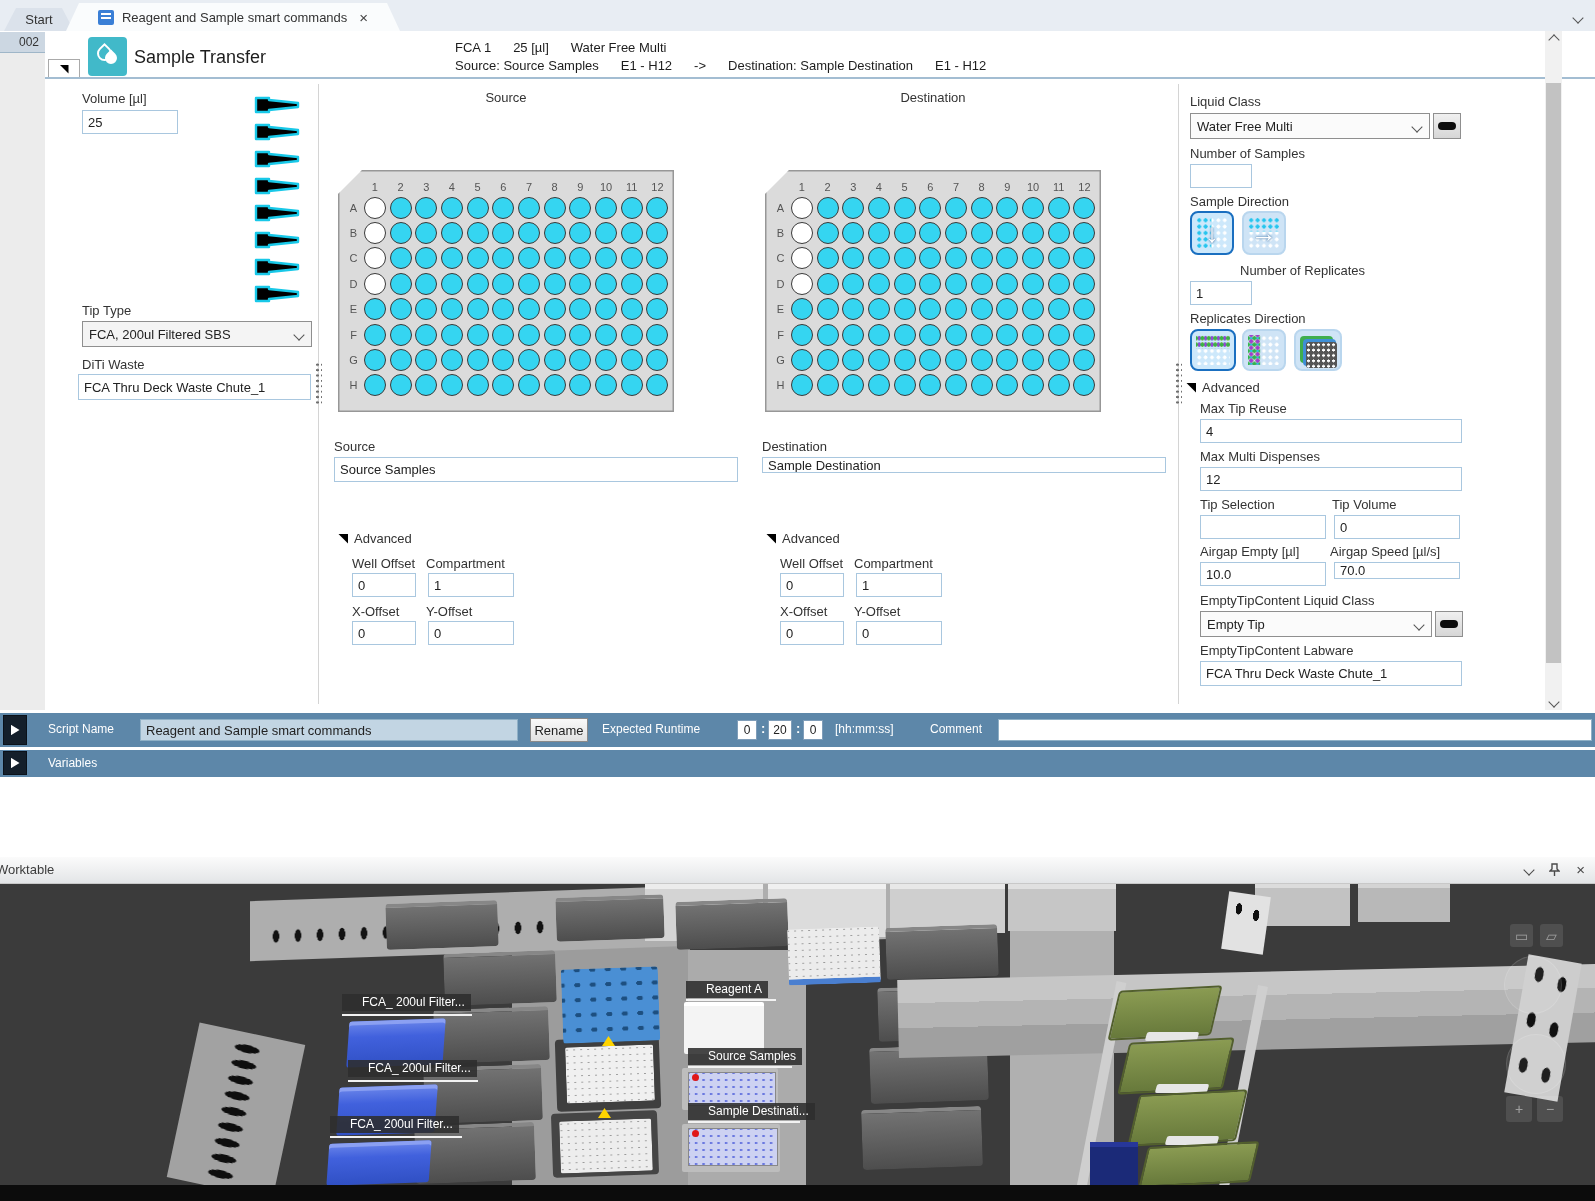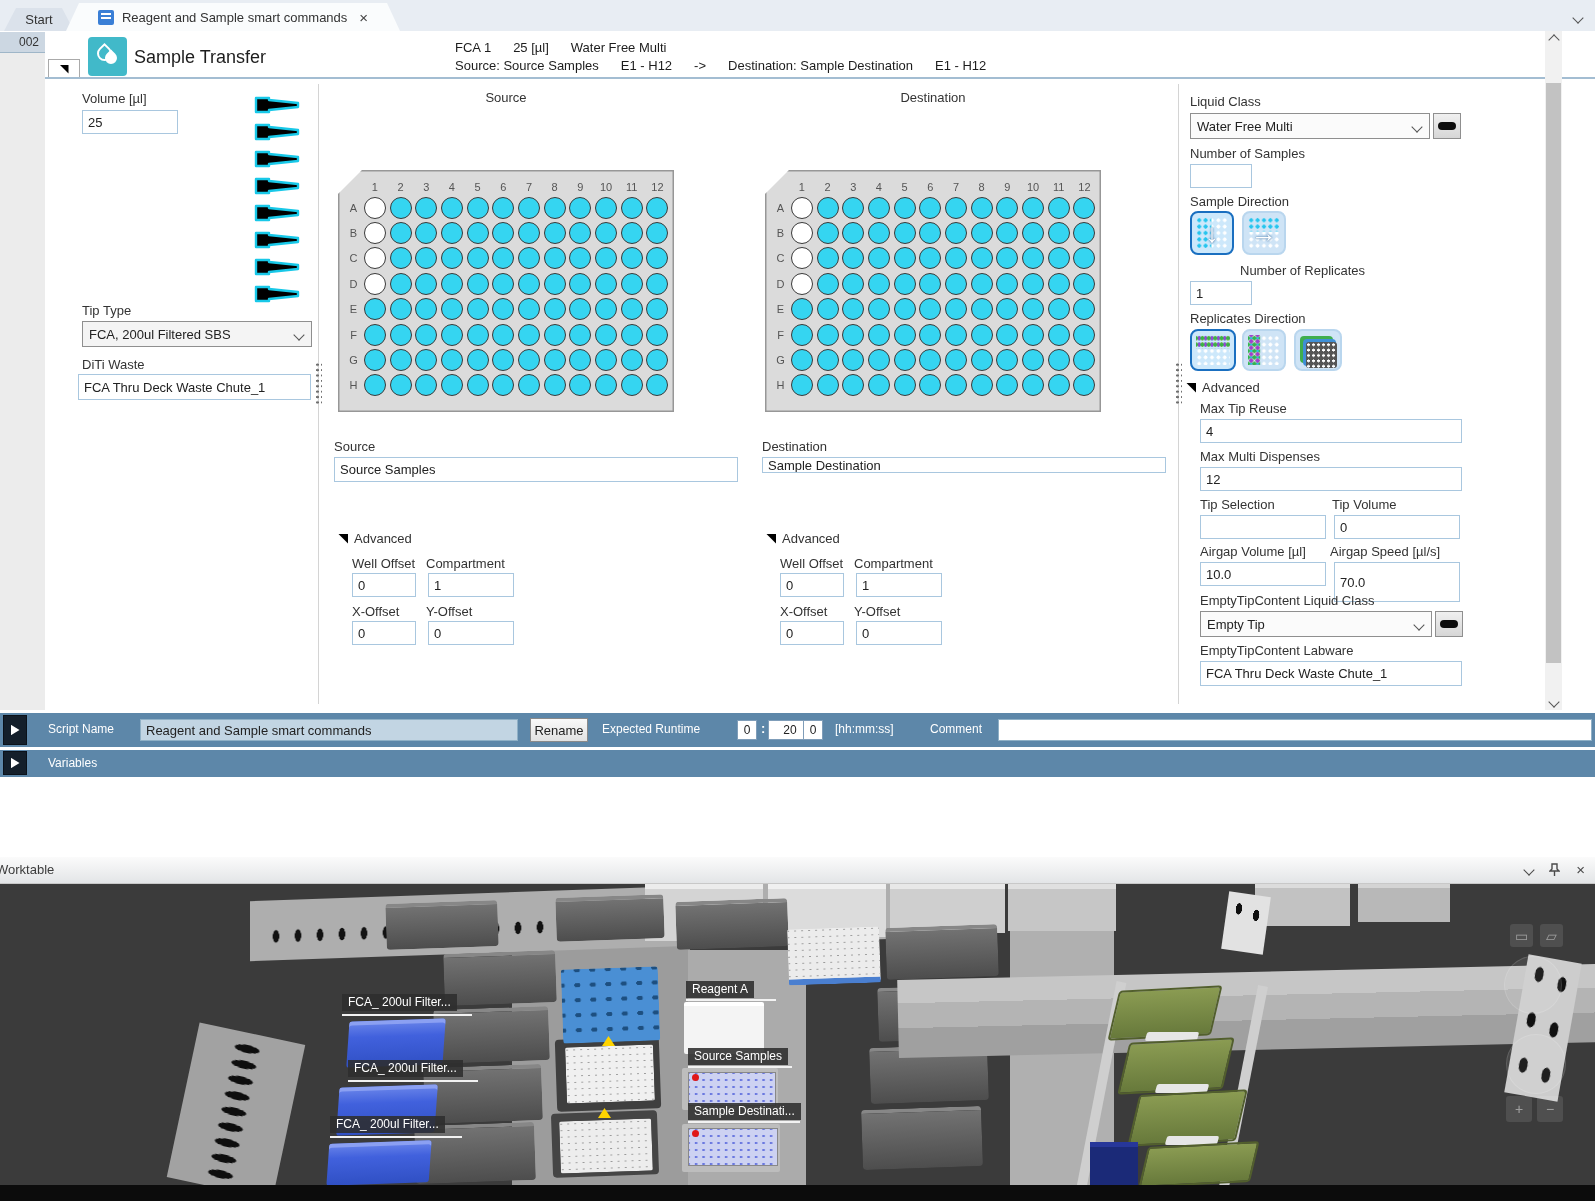--- a/index.html
+++ b/index.html
@@ -125,21 +125,21 @@
   .wt-icons{position:absolute;right:10px;top:6px;display:flex;gap:16px;align-items:center;color:#4a4a4a;}
   .wt-view{position:absolute;left:0;top:884px;width:1595px;height:301px;background:#3b3b3b;overflow:hidden;}
   .wt-bottom{position:absolute;left:0;top:1185px;width:1595px;height:16px;background:#0c0c0c;}
 
   .slab{position:absolute;}
   .stack{position:absolute;background:linear-gradient(180deg,#727272,#4d4d4d);border-radius:4px;
         border-top:4px solid #878787;transform:rotate(-2deg);box-sizing:border-box;}
   .bluebox{position:absolute;background:linear-gradient(180deg,#6b86ea 0%,#4161dd 35%,#3050c4 100%);
         border-radius:3px;transform:skewX(-6deg) rotate(-2deg);box-shadow:inset 0 4px 0 #8ba0f2;}
   .wt-label{position:absolute;background:rgba(45,45,45,.88);color:#fff;font-size:12px;
-        padding:1px 6px 2px 6px;white-space:nowrap;z-index:5;}
+        padding:1px 6px 2px 20px;white-space:nowrap;z-index:5;}
   .wt-underline{position:absolute;height:2px;background:#f2f2f2;z-index:5;}
   .gplate{position:absolute;background:linear-gradient(180deg,#8a9b52,#67793b);border:2px solid #525f2d;
         border-radius:4px;transform:skewX(-16deg) rotate(-3deg);box-sizing:border-box;}
   .gslot{position:absolute;background:#e6e6e6;border-radius:2px;transform:skewX(-16deg);}
   .navsq{position:absolute;background:rgba(255,255,255,.10);border-radius:3px;color:rgba(255,255,255,.45);
         display:flex;align-items:center;justify-content:center;font-size:14px;}
   .navc{position:absolute;border-radius:50%;background:rgba(255,255,255,.07);border:1px solid rgba(255,255,255,.13);}
   .reddot{position:absolute;width:7px;height:7px;border-radius:50%;background:#e01818;z-index:6;}
   .warntri{position:absolute;width:13px;height:10px;background:#ffd400;clip-path:polygon(50% 0,100% 100%,0 100%);}
 </style>
@@ -567,24 +567,24 @@
   <div class="lbl" style="left:1200px;top:401px;">Max Tip Reuse</div>
   <input class="tin" style="left: 1200px; top: 419px; width: 262px; height: 24px;" value="4">
   <div class="lbl" style="left:1200px;top:449px;">Max Multi Dispenses</div>
   <input class="tin" style="left: 1200px; top: 467px; width: 262px; height: 24px;" value="12">
 
   <div class="lbl" style="left:1200px;top:497px;">Tip Selection</div>
   <div class="lbl" style="left:1332px;top:497px;">Tip Volume</div>
   <input class="tin" style="left: 1200px; top: 515px; width: 126px; height: 24px;" value="">
   <input class="tin" style="left: 1334px; top: 515px; width: 126px; height: 24px;" value="0">
 
-  <div class="lbl" style="left:1200px;top:544px;">Airgap Volume [µl]</div>
+  <div class="lbl" style="left:1200px;top:544px;">Airgap Empty [µl]</div>
   <div class="lbl" style="left:1330px;top:544px;">Airgap Speed [µl/s]</div>
   <input class="tin" style="left: 1200px; top: 562px; width: 126px; height: 24px;" value="10.0">
-  <input class="tin" style="left: 1334px; top: 562px; width: 126px; height: 40px;" value="70.0">
+  <input class="tin" style="left: 1334px; top: 562px; width: 126px; height: 17px;" value="70.0">
 
   <div class="lbl" style="left:1200px;top:593px;">EmptyTipContent Liquid Class</div>
   <div class="combo" style="left:1200px;top:611px;width:232px;height:26px;background:#fbfbfb;">
     <span>Empty Tip</span>
     <span class="chev"></span>
   </div>
   <div class="lc-btn" style="left:1435px;top:611px;">
       <span class="capsule"></span>
     </div>
   <div class="lbl" style="left:1200px;top:643px;">EmptyTipContent Labware</div>
@@ -605,21 +605,21 @@
         <i></i>
       </div>
     <span class="wlab" style="left:48px;top:9px;">Script Name</span>
     <input class="tin" style="left: 140px; top: 6px; width: 378px; height: 22px; background: rgb(194, 213, 227); border-color: rgb(143, 176, 198);" value="Reagent and Sample smart commands">
     <div class="btn" style="left:530px;top:5px;width:58px;height:24px;">
         <span>Rename</span>
       </div>
     <span class="wlab" style="left:602px;top:9px;">Expected Runtime</span>
     <input class="rtin" style="left: 737px; top: 7px; width: 20px; height: 20px;" value="0">
     <span class="colon" style="left:761px;top:8px;">:</span>
-    <input class="rtin" style="left: 768px; top: 7px; width: 44px; height: 20px;" value="20">
+    <input class="rtin" style="left: 768px; top: 7px; width: 24px; height: 20px;" value="20">
     <span class="colon" style="left:796px;top:8px;">:</span>
     <input class="rtin" style="left: 803px; top: 7px; width: 20px; height: 20px;" value="0">
     <span class="wlab" style="left:835px;top:9px;">[hh:mm:ss]</span>
     <span class="wlab" style="left:930px;top:9px;">Comment</span>
     <input class="tin" style="left: 998px; top: 6px; width: 594px; height: 22px; border-color: rgb(143, 176, 198);" value="">
   </div>
 
   <div class="bluebar" style="top:750px;height:27px;">
     <div class="bar-arrow" style="top:1px;height:24px;">
         <i></i>

